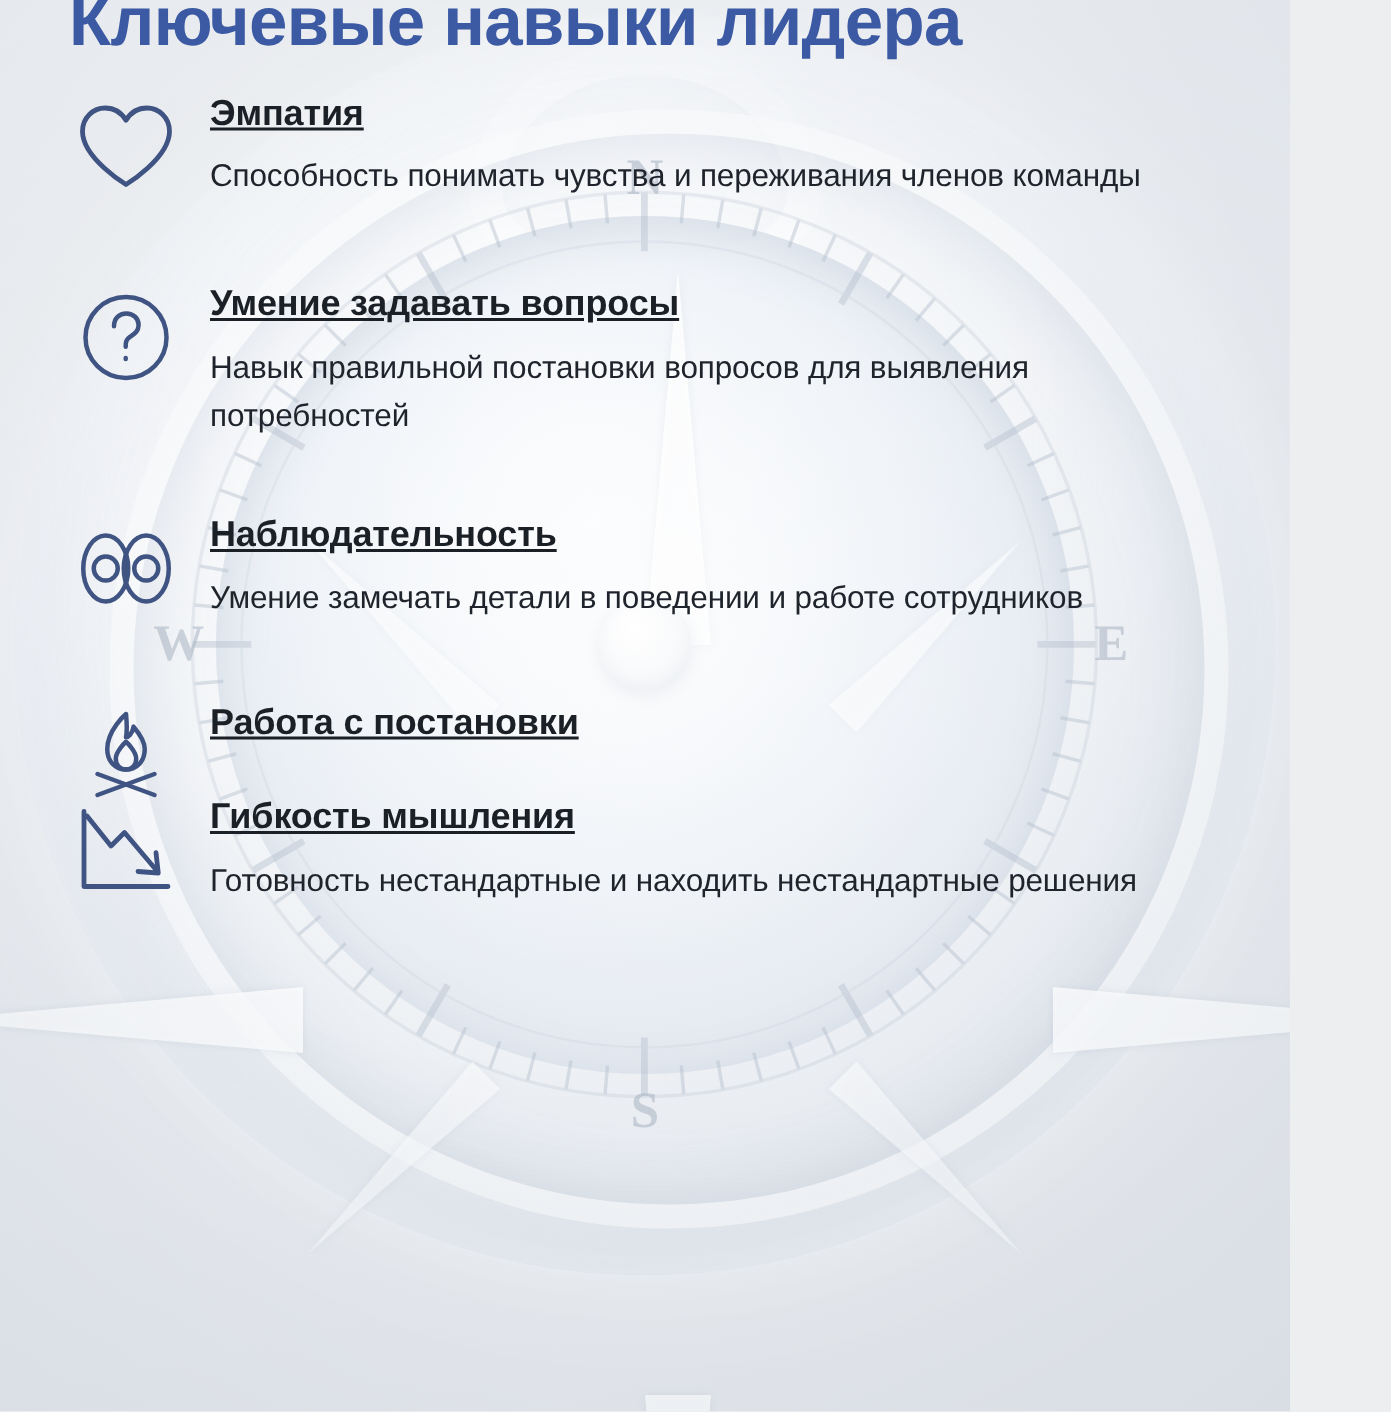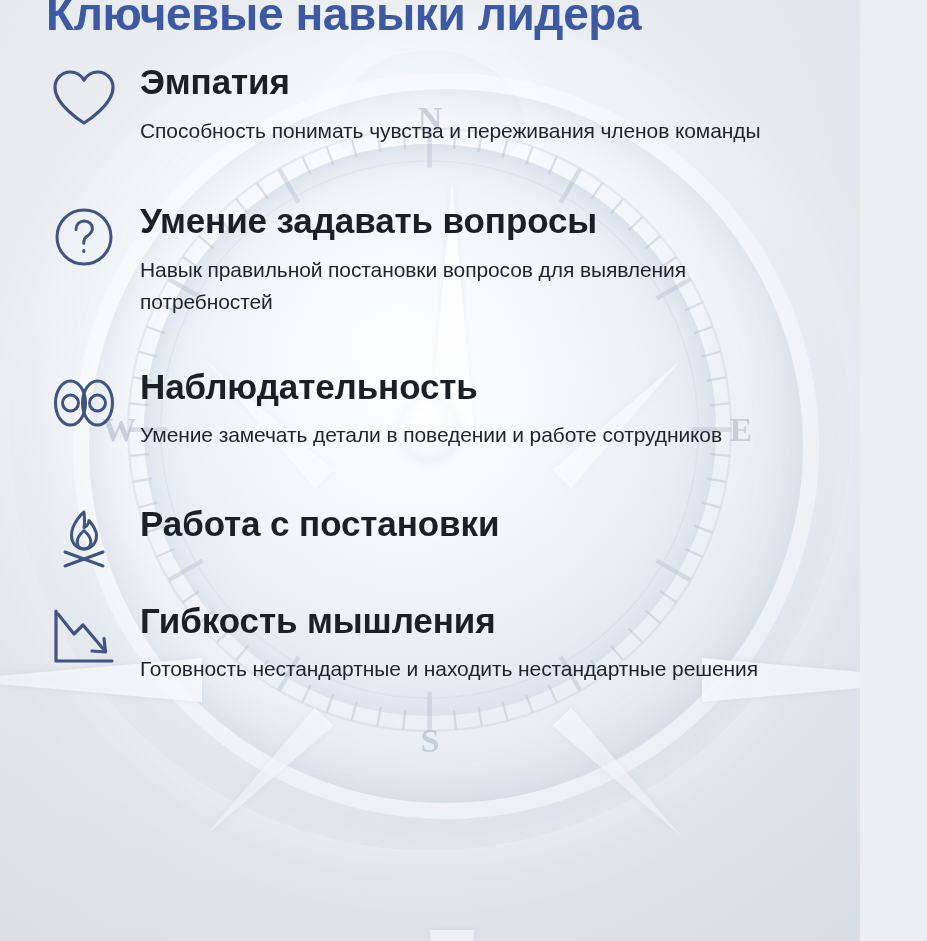--- a/index.html
+++ b/index.html
@@ -171,44 +171,45 @@
 
   .skill {
     position: relative;
     display: block;
     padding-left: 94px;
   }
   .skill:nth-child(1) { margin-top: 26px; }
   .skill:nth-child(2) { margin-top: 56px; }
   .skill:nth-child(3) { margin-top: 50px; }
   .skill:nth-child(4) { margin-top: 54px; }
-  .skill:nth-child(5) { margin-top: 58px; }
+  .skill:nth-child(5) { margin-top: 37px; }
 
   .skill-icon {
     position: absolute;
     left: 2px;
     top: 4px;
     width: 72px;
     height: 62px;
     display: flex;
     align-items: center;
     justify-content: center;
   }
   .skill-icon svg {
     display: block;
     overflow: visible;
   }
 
   .skill-title {
     margin: 0;
     color: #1b1f26;
-    font-size: 35px;
+    font-size: 24px;
     font-weight: 700;
     line-height: 1.1;
     letter-spacing: -0.1px;
+    text-decoration: underline;
   }
 
   .skill-desc {
     margin: 13px 0 0 0;
     color: #1f232b;
     font-size: 21px;
     font-weight: 400;
     line-height: 1.52;
     letter-spacing: -0.1px;
     max-width: 790px;

